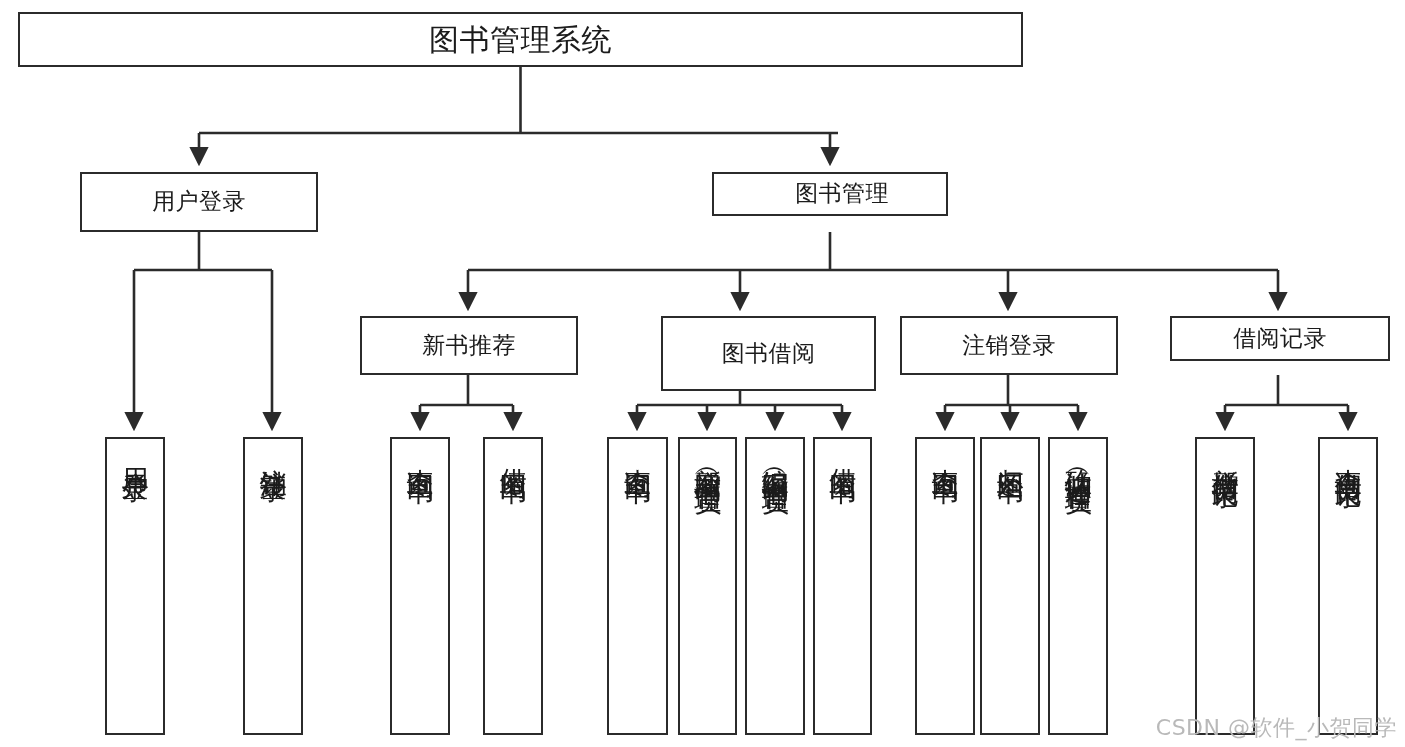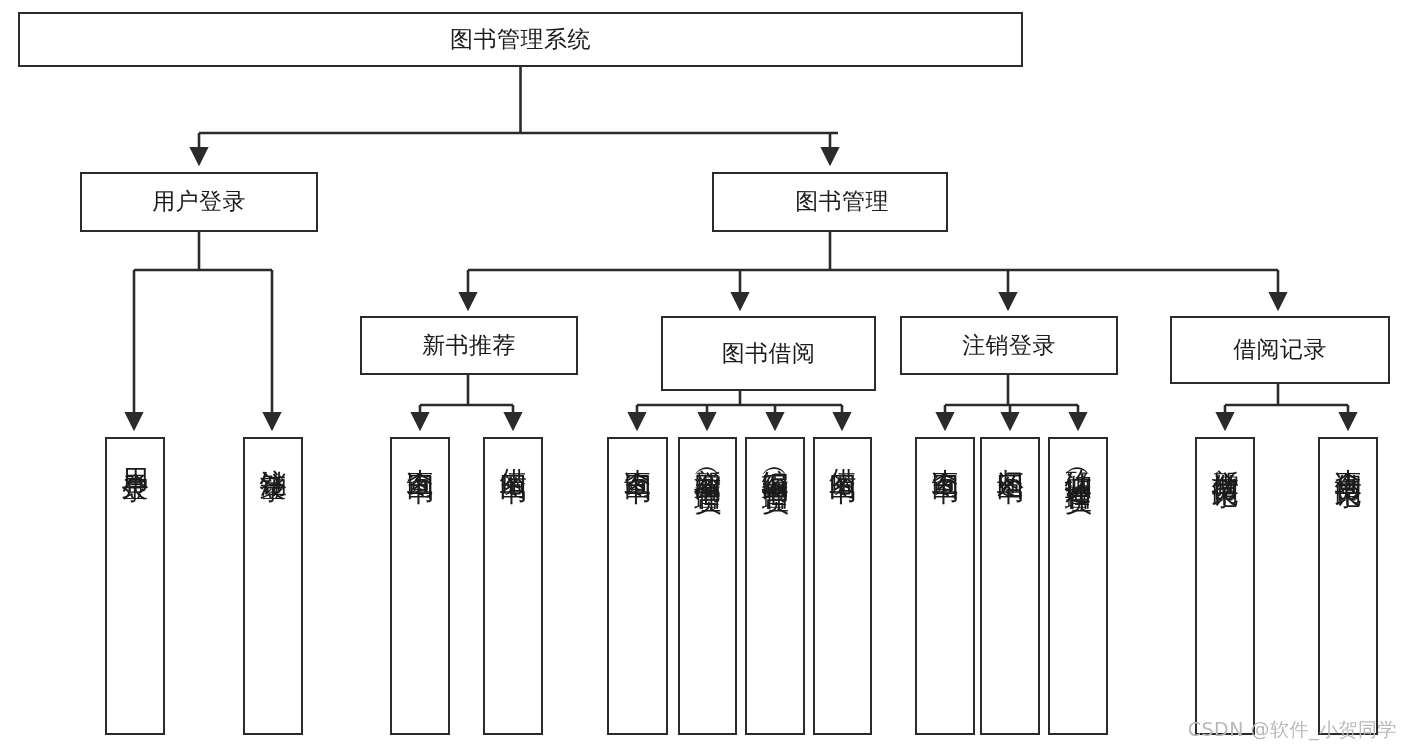--- a/index.html
+++ b/index.html
@@ -36,21 +36,21 @@
     text-align:center;
     line-height:1.12;
     color:#1b1b1b;
     white-space:nowrap;
   }
   .horiz .node-label{
     font-size:23px;
     letter-spacing:0.4px;
   }
   .root .node-label{
-    font-size:23px;
+    font-size:30px;
     letter-spacing:0.5px;
   }
   .vert{
     align-items:flex-start;
     padding-top:8px;
   }
   .vert .node-label{
     writing-mode:vertical-rl;
     text-orientation:upright;
     font-size:27px;
@@ -59,21 +59,21 @@
     white-space:normal;
     max-height:278px;
   }
   .vert.tall-text .node-label{
     max-height:286px;
   }
   .watermark{
     position:absolute;
     right:8px;
     bottom:4px;
-    font-size:19px;
+    font-size:22px;
     color:#b9b9b9;
     letter-spacing:0.5px;
     z-index:9;
     white-space:nowrap;
     font-family:"DejaVu Sans","Liberation Sans",sans-serif;
   }
 </style>
 </head>
 <body>
 
@@ -130,37 +130,37 @@
   </svg>
 
   <div class="node root horiz" style="left:18px; top:12px; width:1005px; height:55px;">
     <span class="node-label">图书管理系统</span>
   </div>
 
   <div class="node horiz" style="left:80px; top:172px; width:238px; height:60px;">
     <span class="node-label">用户登录</span>
   </div>
 
-  <div class="node horiz" style="left:712px; top:172px; width:236px; height:60px;padding-left:24px;">
+  <div class="node horiz" style="left:712px; top:172px; width:236px; height:44px;padding-left:24px;">
     <span class="node-label">图书管理</span>
   </div>
 
   <div class="node horiz" style="left:360px; top:316px; width:218px; height:59px;justify-content:center;">
     <span class="node-label">新书推荐</span>
   </div>
 
   <div class="node horiz" style="left:661px; top:316px; width:215px; height:75px;">
     <span class="node-label">图书借阅</span>
   </div>
 
   <div class="node horiz" style="left:900px; top:316px; width:218px; height:59px;">
     <span class="node-label">注销登录</span>
   </div>
 
-  <div class="node horiz" style="left:1170px; top:316px; width:220px; height:68px;">
+  <div class="node horiz" style="left:1170px; top:316px; width:220px; height:45px;">
     <span class="node-label">借阅记录</span>
   </div>
 
   <div class="node vert" style="left:105px; top:437px; width:60px; height:298px;">
     <span class="node-label">用户登录</span>
   </div>
 
   <div class="node vert" style="left:243px; top:437px; width:60px; height:298px;">
     <span class="node-label">注销登录</span>
   </div>

